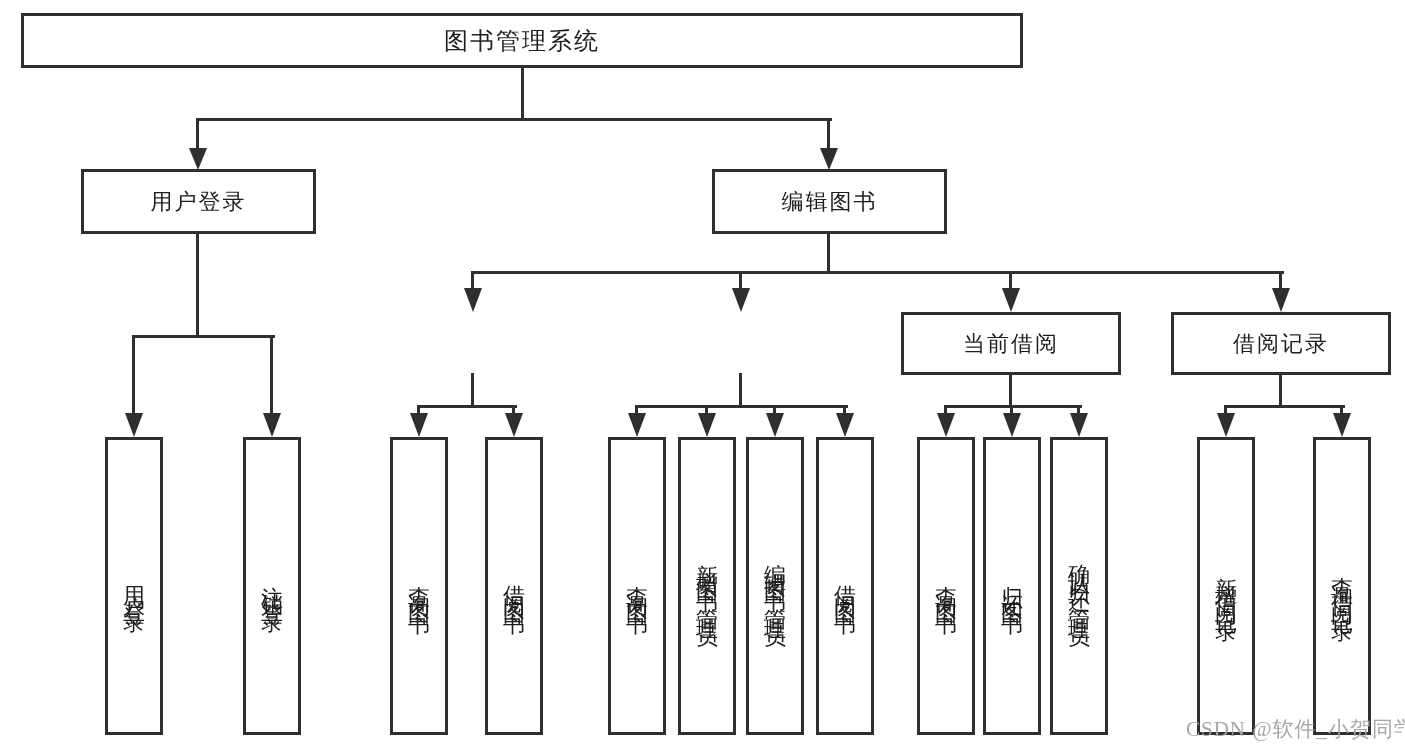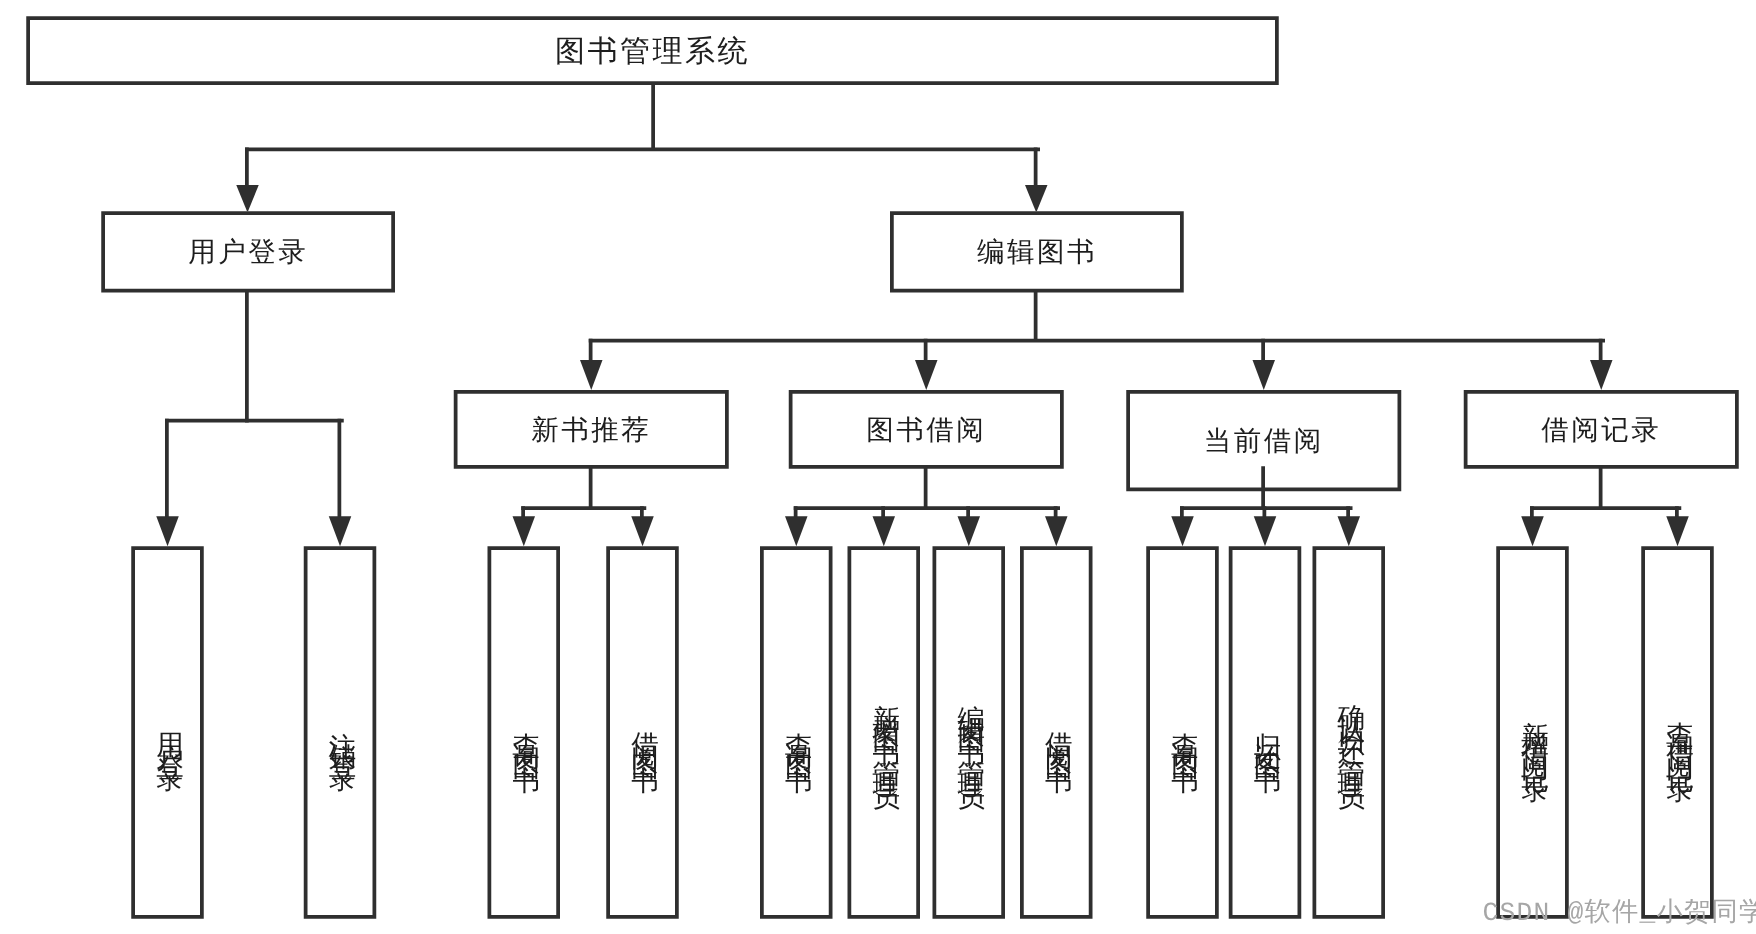--- a/index.html
+++ b/index.html
@@ -7,22 +7,23 @@
     --text:#1d1d1d;
     --background:#ffffff;
     --watermark:#a6a6a6;
   }
   html,body{margin:0;padding:0;background:#fff;}
   #canvas{
     position:relative;
     width:1405px;height:747px;
     background:var(--background);
     overflow:hidden;
-    font-family:Liberation Mono, monospace;
+    font-family:Liberation Serif, serif;
     color:var(--text);
+    border-radius:27px;
   }
   .box{
     position:absolute;
     box-sizing:border-box;
     border:3px solid var(--line);
     background:#fff;
     display:flex;align-items:center;justify-content:center;
     font-size:22px;
     letter-spacing:2px;
     white-space:nowrap;
@@ -90,23 +91,21 @@
   <div class="hl" style="left:471px;top:271px;width:813px"></div>
   <div class="vl" style="left:471px;top:271px;height:19px"></div>
   <div class="vl" style="left:739px;top:271px;height:19px"></div>
   <div class="vl" style="left:1009px;top:271px;height:19px"></div>
   <div class="vl" style="left:1279px;top:271px;height:19px"></div>
   <div class="arr" style="left:464px;top:288px"></div>
   <div class="arr" style="left:732px;top:288px"></div>
   <div class="arr" style="left:1002px;top:288px"></div>
   <div class="arr" style="left:1272px;top:288px"></div>
 
-  <div class="box" style="left:363px;top:312px;width:220px;height:63px">新书推荐</div>
-  <div class="box" style="left:631px;top:312px;width:220px;height:63px">图书借阅</div>
-  <div class="box" style="left:901px;top:312px;width:220px;height:81px">当前借阅</div>
+  <div class="box" style="left:901px;top:312px;width:220px;height:63px">当前借阅</div>
   <div class="box" style="left:1171px;top:312px;width:220px;height:63px">借阅记录</div>
 
   <div class="vl" style="left:471px;top:373px;height:34px"></div>
   <div class="hl" style="left:417px;top:405px;width:100px"></div>
   <div class="vl" style="left:417px;top:405px;height:10px"></div>
   <div class="vl" style="left:512px;top:405px;height:10px"></div>
   <div class="arr" style="left:410px;top:413px"></div>
   <div class="arr" style="left:505px;top:413px"></div>
 
   <div class="vl" style="left:739px;top:373px;height:34px"></div>

